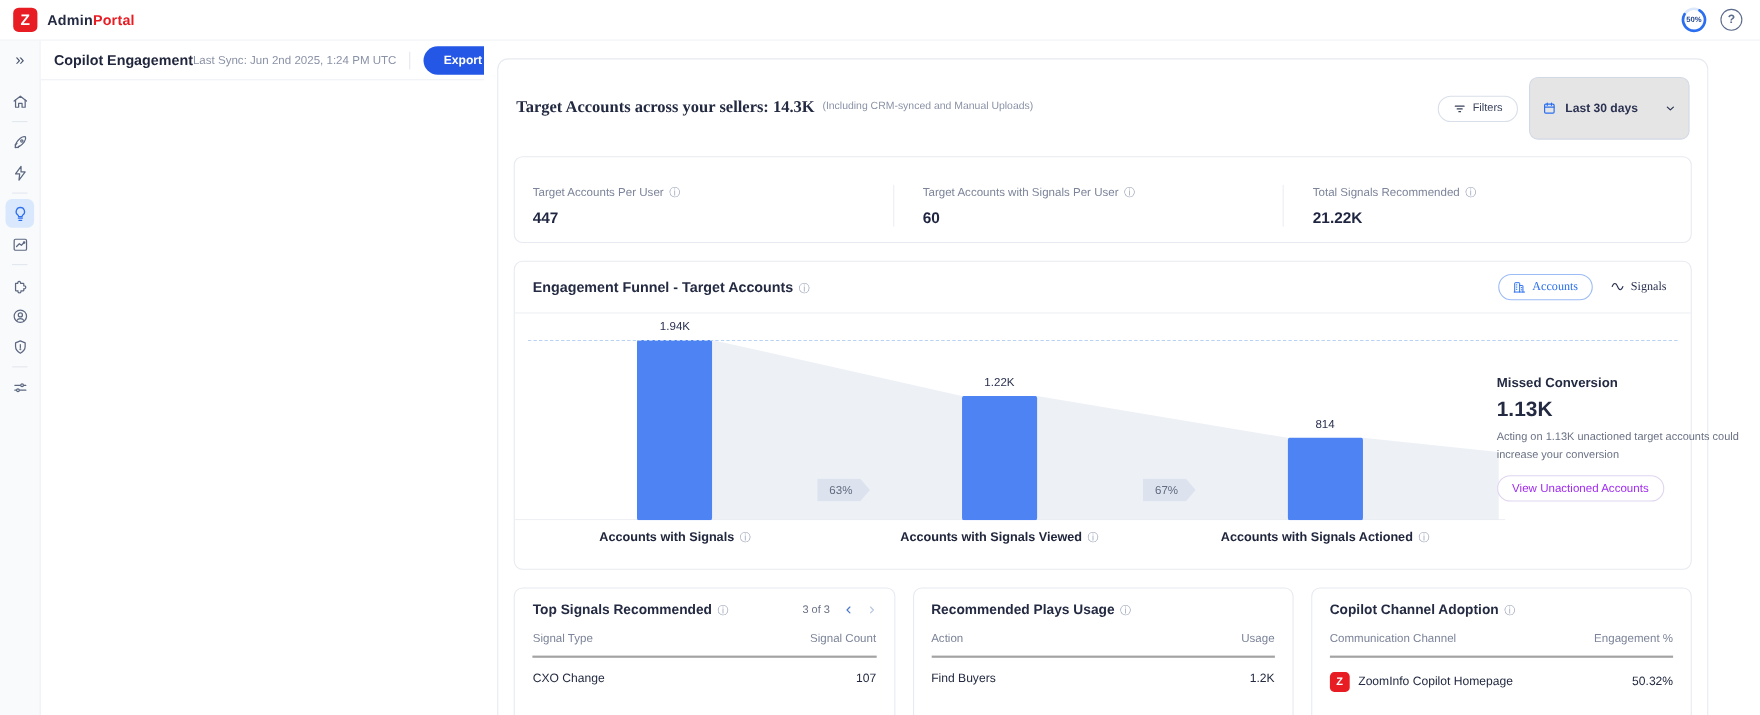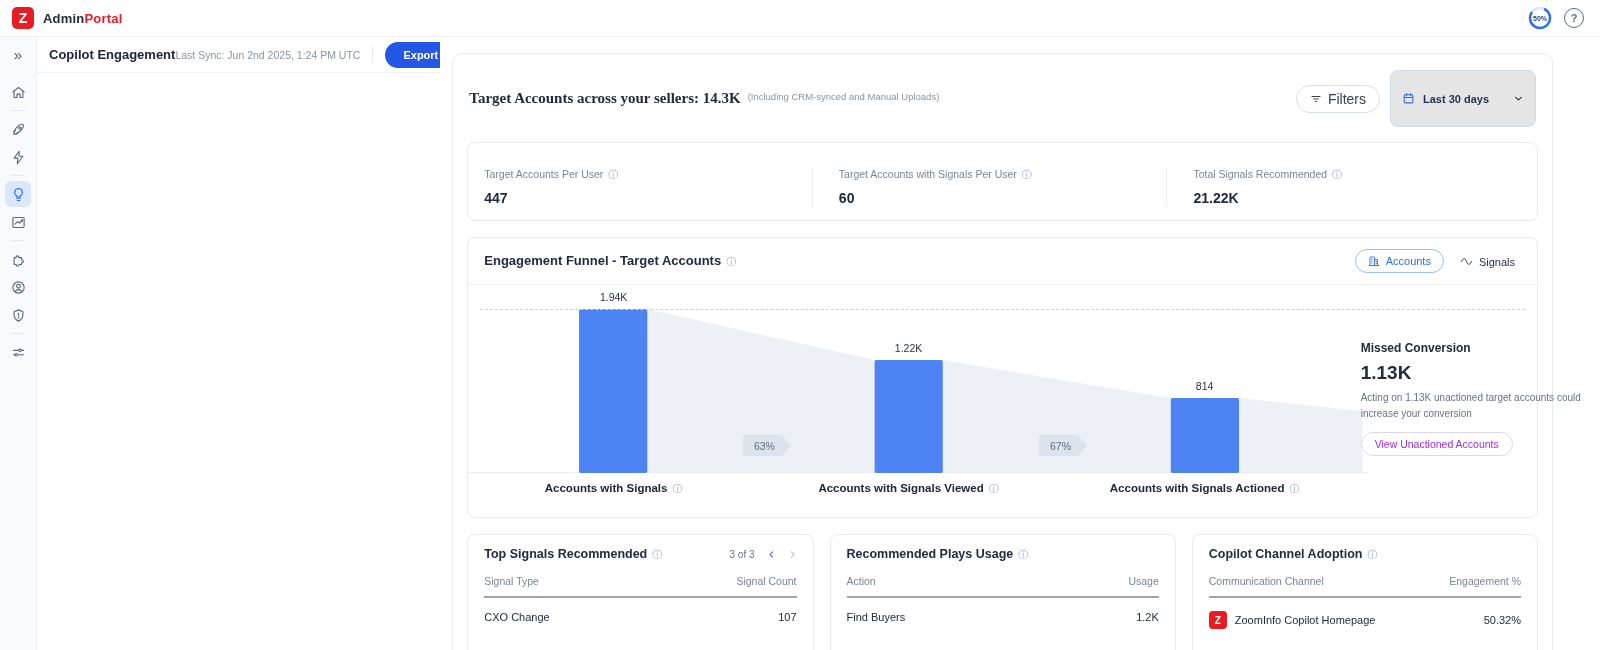--- a/index.html
+++ b/index.html
@@ -38,38 +38,38 @@
   .export-btn { background:#2457e6; color:#fff; font-size:11px; font-weight:bold; padding:7px 18px; border-radius:15px; margin-right:-16px; white-space:nowrap; }
 
   .content { flex:1; padding:16px 47px 0 12px; background:#fff; }
   .outer-card { border:1px solid #e7eaf0; border-radius:10px; padding:12px 14px 16px; height:900px; }
 
   
   .overview-row { display:flex; align-items:center; padding:4px 2px 2px; }
   .ov-title { font-size:15px; font-weight:bold; color:#232a41;font-family:Liberation Serif, serif; }
   .ov-note { font-size:9.5px; color:#8a92a6; margin-left:7px; position:relative; top:-2px; }
   .ov-right { margin-left:auto; display:flex; align-items:center; gap:10px; }
-  .filters-btn { display:flex; align-items:center; gap:6px; border:1px solid #d9dfe9; border-radius:14px; padding:5px 13px; font-size:14px; color:#39415a; background:#fff; }
+  .filters-btn { display:flex; align-items:center; gap:6px; border:1px solid #d9dfe9; border-radius:14px; padding:5px 13px; font-size:10px; color:#39415a; background:#fff; }
   .date-select { display:flex; align-items:center; gap:8px; border:1px solid #d2d9e6; border-radius:8px; padding:21px 11px; font-size:11px; color:#2a3050; font-weight:bold; background:#e5e5e5; min-width:146px; }
   .date-select .chev { margin-left:auto; }
 
   
   .highlights-card { border:1px solid #e7eaf0; border-radius:8px; margin-top:13px; padding:12px 16px 14px; }
   .hl-title { font-size:13px; font-weight:bold; }
   .hl-metrics { display:flex; margin-top:13px; }
   .metric { flex:1; padding-left:26px; border-left:1px solid #e9edf3; }
   .metric:first-child { padding-left:0; border-left:none; }
   .m-label { font-size:10.5px; color:#7c8499; }
   .m-value { font-size:14px; font-weight:bold; margin-top:8px; color:#1f2540; }
 
   
   .funnel-card { border:1px solid #e7eaf0; border-radius:8px; margin-top:16px; }
   .fc-header { display:flex; align-items:center; padding:11px 16px; border-bottom:1px solid #edf0f4; }
   .fc-title { font-size:13px; font-weight:bold; }
-  .fc-toggle { margin-left:auto; display:flex; align-items:flex-end; gap:10px; }
+  .fc-toggle { margin-left:auto; display:flex; align-items:flex-start; gap:10px;font-family:Liberation Serif, serif; }
   .toggle-accounts { display:flex; align-items:center; gap:6px; border:1px solid #9cbcf5; color:#2b6ff0; border-radius:14px; padding:5px 12px; font-size:11px; background:#fff; }
   .toggle-signals { display:flex; align-items:center; gap:6px; color:#2a3050; font-size:11px; padding:5px 6px; }
 
   .chart-wrap { position:relative; height:232px; }
   .dash-line { position:absolute; top:24px; left:12px; right:12px; border-top:1px dashed #b7d2f2; }
   .funnel-svg { position:absolute; top:0; left:0; width:100%; height:188px; }
   .bar-value { position:absolute; width:90px; text-align:center; font-size:10.5px; color:#2a3050; }
   .conv-badge { position:absolute; top:150px; height:21px; display:flex; align-items:center; padding:0 16px 0 11px; background:#dde3ee; color:#626b80; font-size:10.5px;
     clip-path:polygon(0 0, calc(100% - 9px) 0, 100% 50%, calc(100% - 9px) 100%, 0 100%); }
   .stage-label { position:absolute; top:197px; width:280px; text-align:center; font-size:11.5px; font-weight:bold; color:#20263c; }

